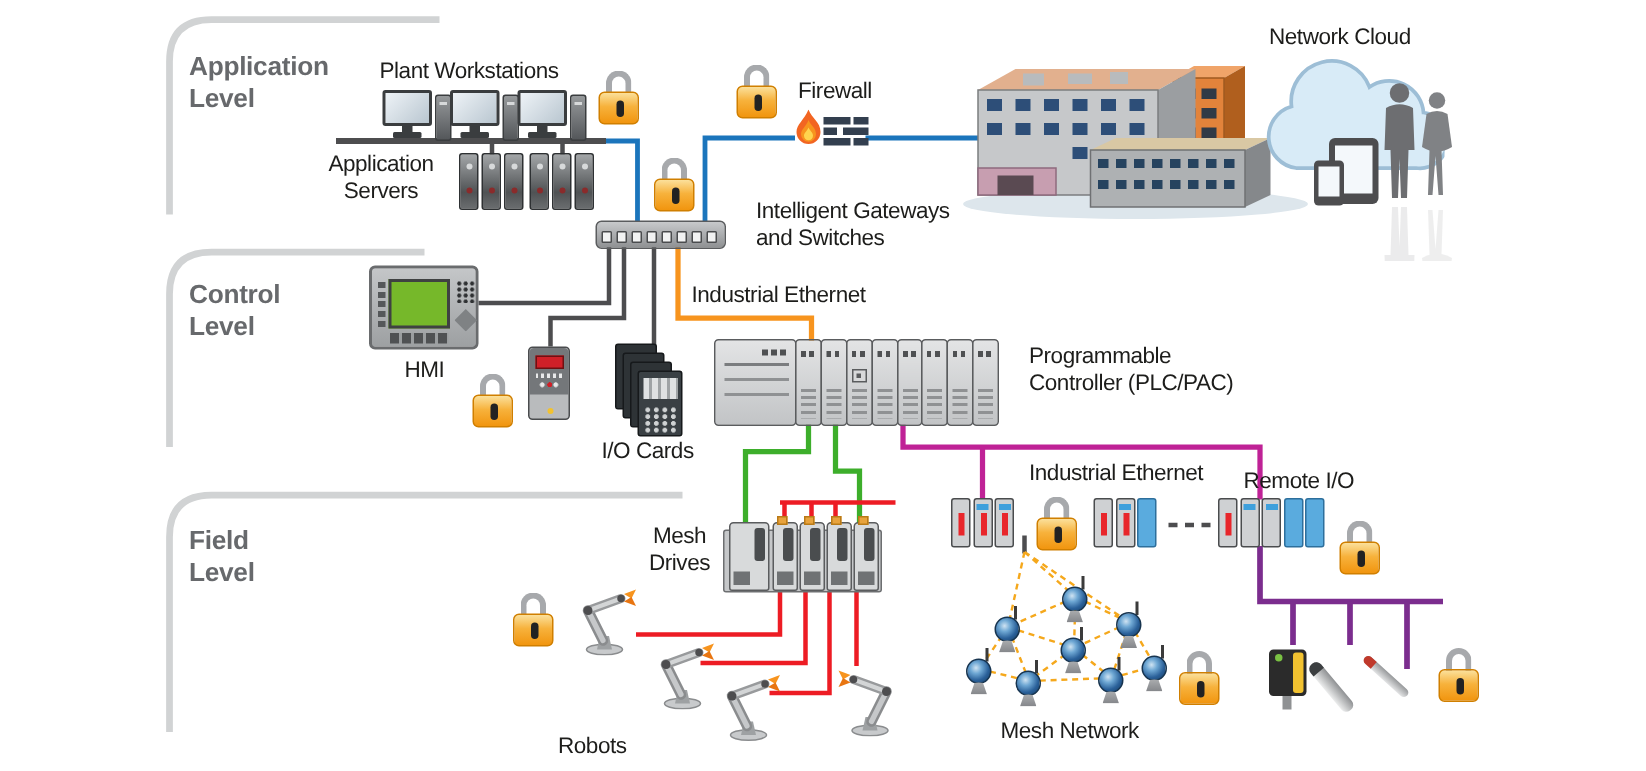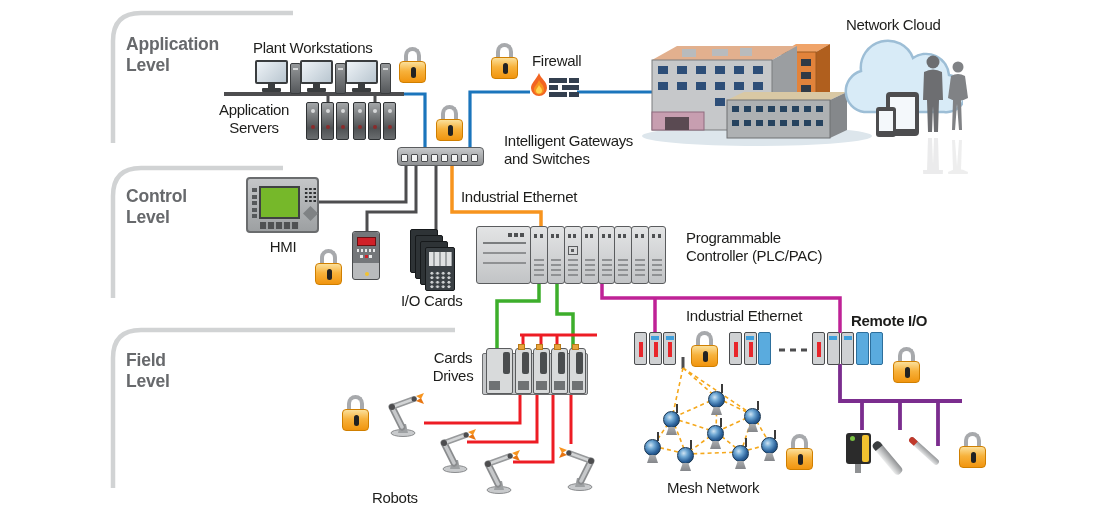--- a/index.html
+++ b/index.html
@@ -562,19 +562,19 @@
   <div class="lbl" style="left:532px;top:52px;">Firewall</div>
   <div class="lbl" style="left:846px;top:16px;">Network Cloud</div>
   <div class="lbl" style="left:504px;top:132px;">Intelligent Gateways
 and Switches</div>
   <div class="lbl" style="left:461px;top:188px;">Industrial Ethernet</div>
   <div class="lbl" style="left:247px;top:238px;width:72px;text-align:center;">HMI</div>
   <div class="lbl" style="left:401px;top:292px;">I/O Cards</div>
   <div class="lbl" style="left:686px;top:229px;">Programmable
 Controller (PLC/PAC)</div>
   <div class="lbl" style="left:686px;top:307px;">Industrial Ethernet</div>
-  <div class="lbl" style="left:851px;top:312px;font-weight:bold;">Remote I/O</div>
-  <div class="lbl" style="left:426px;top:349px;width:54px;text-align:center;">Cards
+  <div class="lbl" style="left:829px;top:312px;">Remote I/O</div>
+  <div class="lbl" style="left:426px;top:349px;width:54px;text-align:center;">Mesh
 Drives</div>
   <div class="lbl" style="left:372px;top:449px;margin-top:40px;">Robots</div>
   <div class="lbl" style="left:667px;top:479px;">Mesh Network</div>
 
 </div>
 
 </body></html>

